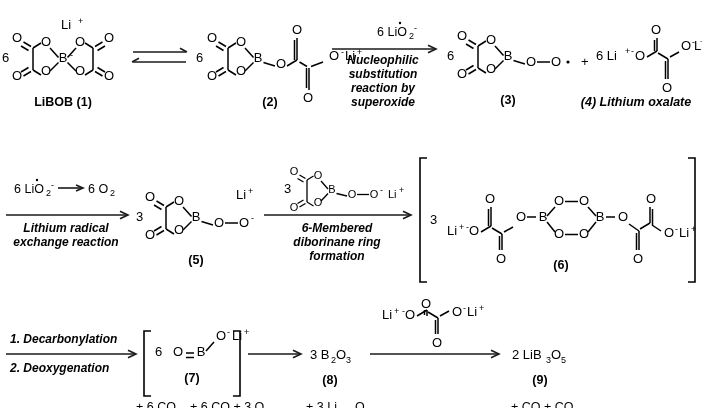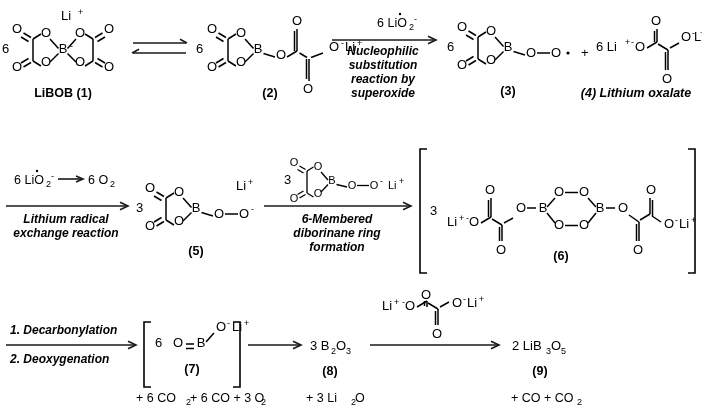--- a/index.html
+++ b/index.html
@@ -10,21 +10,21 @@
   body {
     width: 702px;
     height: 408px;
     position: relative;
     font-family: "Liberation Sans", sans-serif;
     color: #000000;
     overflow: hidden;
   }
   .scheme {
     position: absolute;
-    left: 0; top: 7px;
+    left: 0; top: 16px;
     width: 702px;
     height: 302px;
   }
   svg { display: block; }
   text {
     font-family: "Liberation Sans", sans-serif;
     fill: #000000;
   }
   .atom      { font-size: 13px; }
   .atom-sm   { font-size: 11px; }

